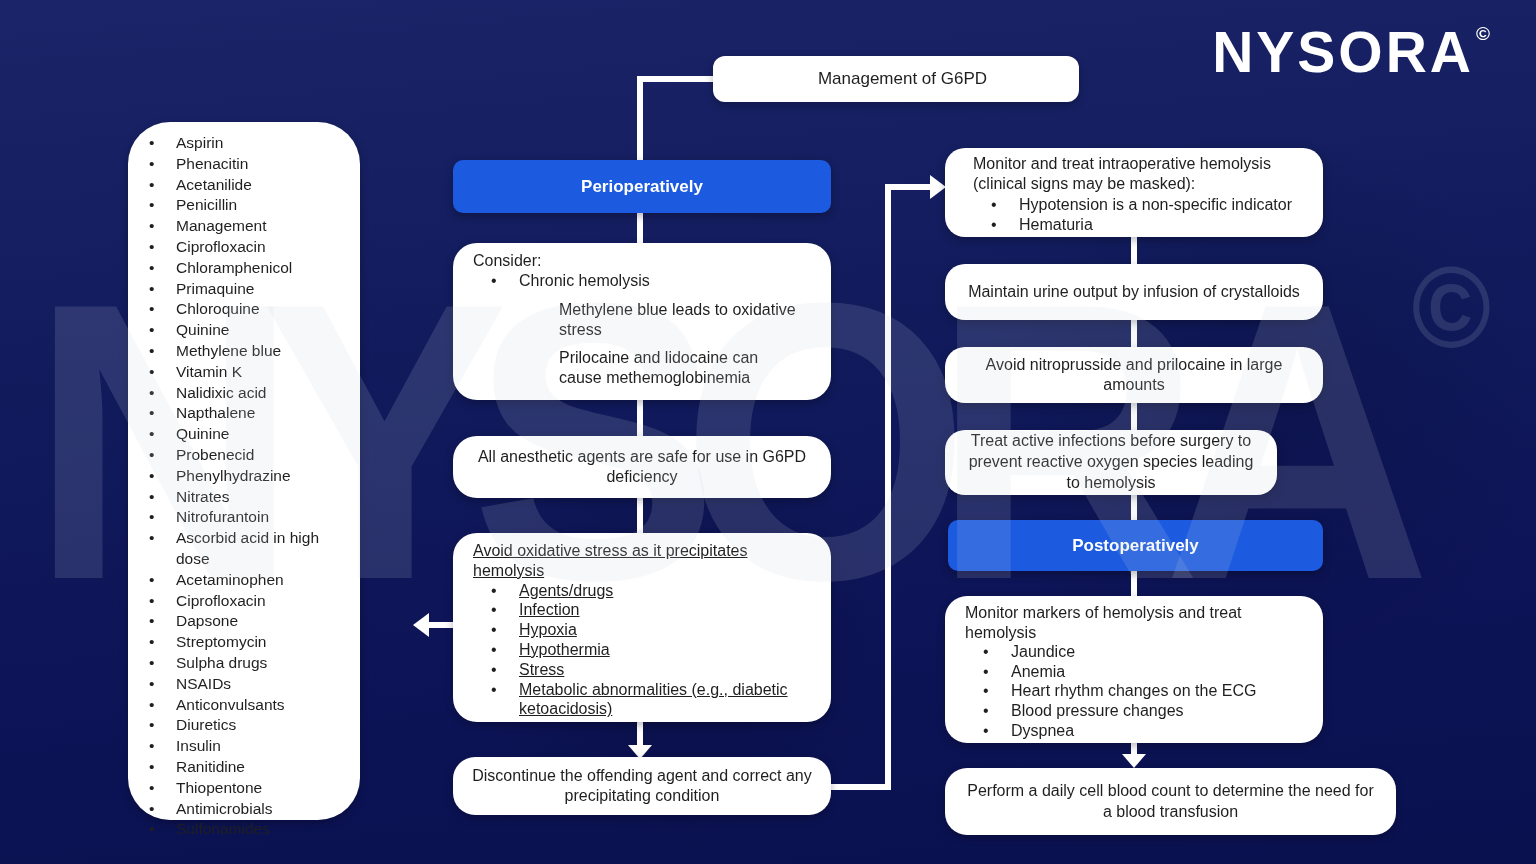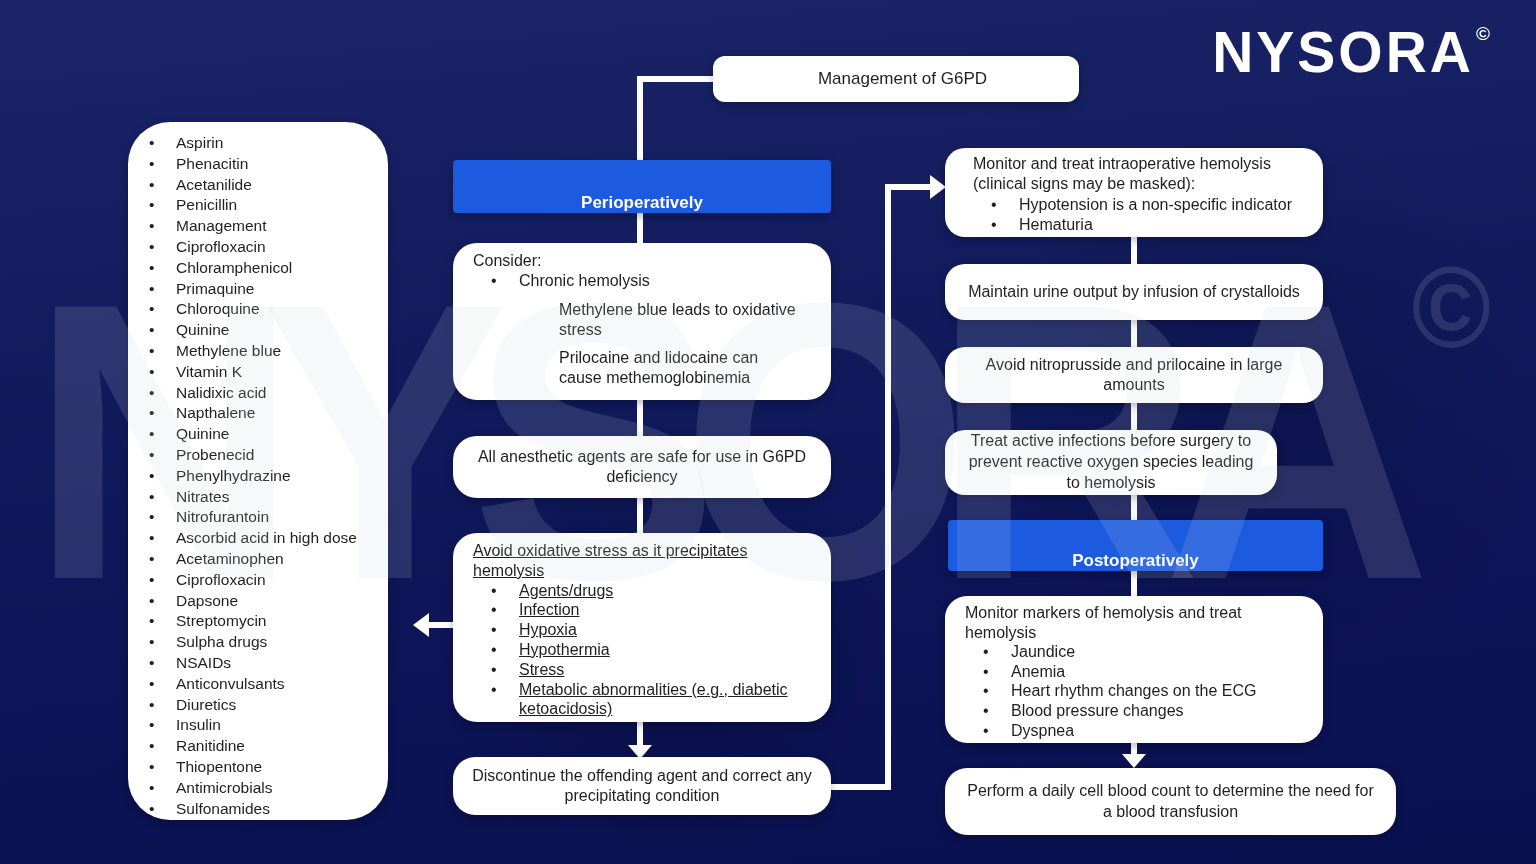--- a/index.html
+++ b/index.html
@@ -17,22 +17,22 @@
     transform:scaleY(1.06);transform-origin:top left;}
   .wm .wm-c{font-size:108px;letter-spacing:0;position:relative;top:-218px;margin-left:18px;}
   .logo{position:absolute;right:46px;top:24px;z-index:20;color:#fff;font-weight:bold;
     font-size:57px;letter-spacing:3px;line-height:1;}
   .logo .logo-c{font-size:19px;position:relative;top:-32px;margin-left:2px;letter-spacing:0;}
   .box{position:absolute;z-index:10;background:#fff;color:#1f1f1f;
     box-shadow:0 3px 8px rgba(0,0,0,.28);font-size:16px;line-height:20.5px;}
   .center-box{display:flex;align-items:center;justify-content:center;
     text-align:center;padding:4px 18px;box-sizing:border-box;}
   .hdr-btn{position:absolute;z-index:10;background:var(--accent,#1c5be0);color:#fff;
-    font-weight:bold;font-size:17px;display:flex;align-items:flex-end;justify-content:center;
-    border-radius:4px;box-shadow:0 3px 8px rgba(0,0,0,.3);}
+    font-weight:bold;font-size:17px;display:flex;align-items:center;justify-content:center;
+    border-radius:10px;box-shadow:0 3px 8px rgba(0,0,0,.3);}
   .pad-box{box-sizing:border-box;padding:8px 18px 6px 20px;overflow:hidden;}
   ul.bullets{margin:0;padding:0;list-style:none;}
   ul.bullets li{position:relative;padding-left:46px;}
   ul.bullets li::before{content:"•";position:absolute;left:18px;}
   .drug-list{margin:0;padding:11px 8px 0 48px;list-style:none;}
   .drug-list li{position:relative;font-size:15.5px;line-height:20.8px;}
   .drug-list li::before{content:"•";position:absolute;left:-27px;}
   .sublines{margin-left:78px;width:262px;}
   .sublines p{margin:8px;}
   .ln{position:absolute;z-index:5;background:#fff;}
@@ -73,21 +73,21 @@
   <div class="ln" style="left:1131px;top:402px;width:6px;height:29px;"></div>
   <div class="ln" style="left:1131px;top:494px;width:6px;height:27px;"></div>
   <div class="ln" style="left:1131px;top:571px;width:6px;height:26px;"></div>
   <div class="ln" style="left:1131px;top:742px;width:6px;height:13px;"></div>
   <div class="ah down" style="left:1122px;top:754px;"></div>
 
   <div class="box center-box" style="left:713px;top:56px;width:366px;height:46px;border-radius:12px;font-size:17px;padding-left:31px;">
     <span>Management of G6PD</span>
   </div>
 
-  <div class="box" style="left:128px;top:122px;width:260px;height:698px;border-radius:42px;">
+  <div class="box" style="left:128px;top:122px;width:232px;height:698px;border-radius:42px;">
     <ul class="drug-list">
         <li>Aspirin</li>
         <li>Phenacitin</li>
         <li>Acetanilide</li>
         <li>Penicillin</li>
         <li>Management</li>
         <li>Ciprofloxacin</li>
         <li>Chloramphenicol</li>
         <li>Primaquine</li>
         <li>Chloroquine</li>

